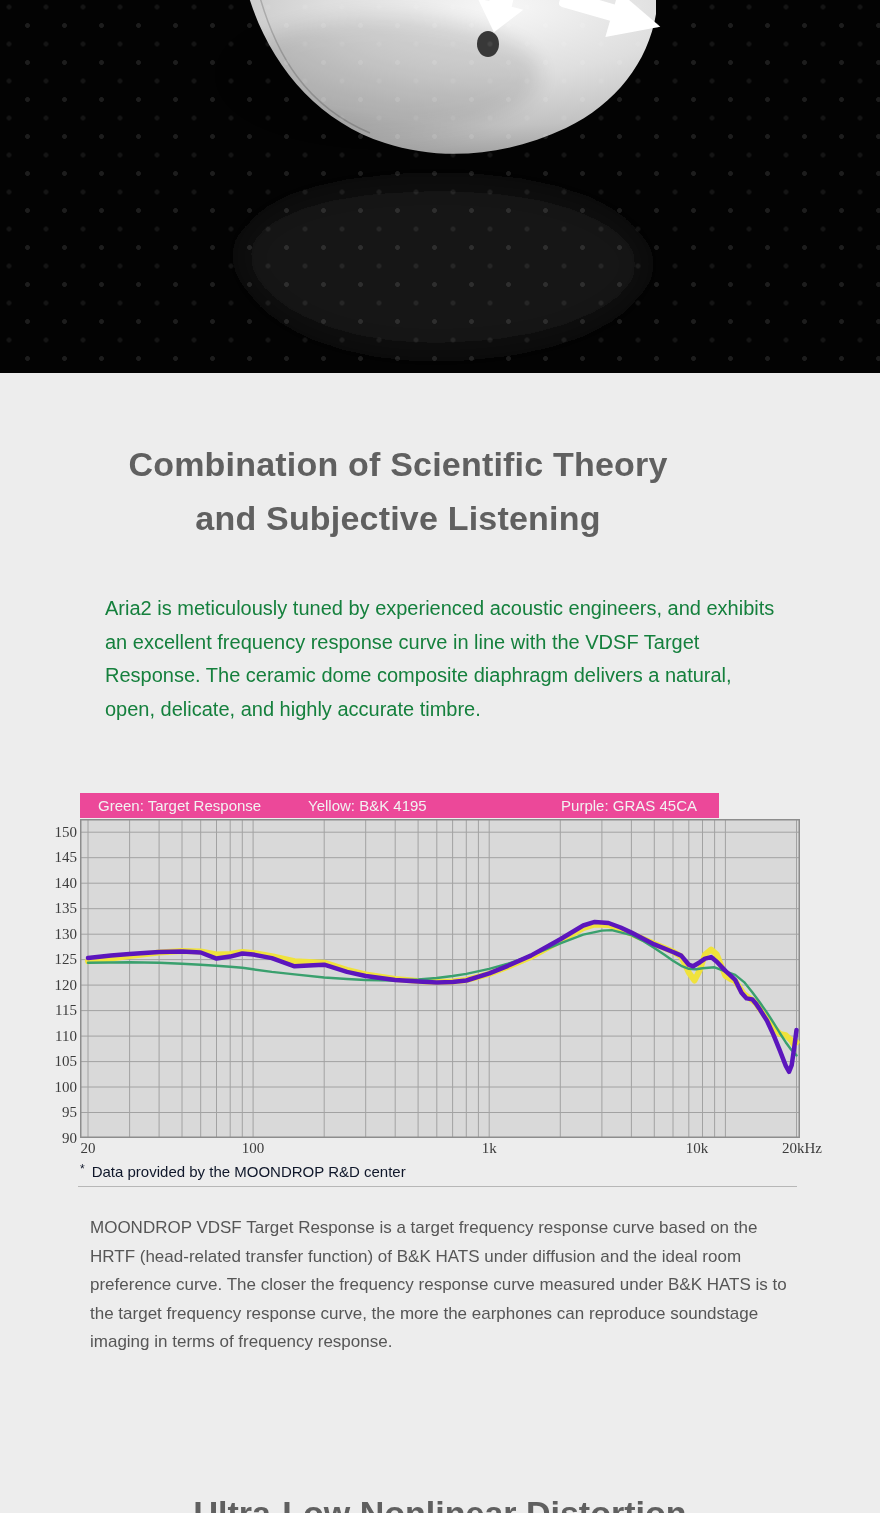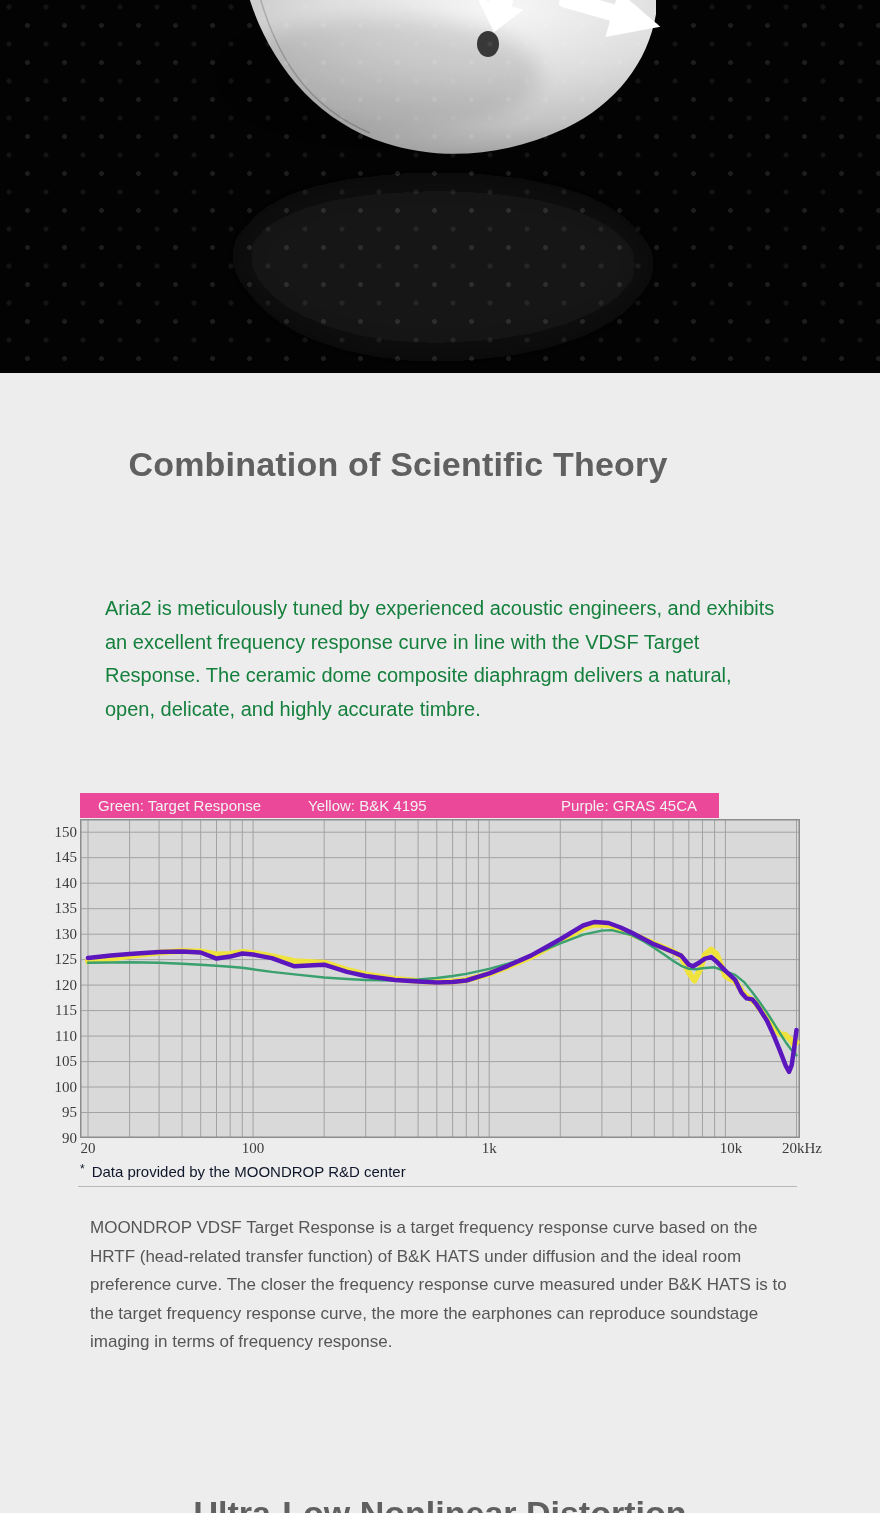--- a/index.html
+++ b/index.html
@@ -91,20 +91,21 @@
     <g transform="rotate(16 618 22)" fill="#ffffff">
       <rect x="556" y="6" width="58" height="17" rx="4"></rect>
       <polygon points="610,-8 660,15 610,40"></polygon>
     </g>
   </svg>
   <div class="dots"></div>
 </div>
 
 <h1 class="section-title">
   <span>Combination of Scientific Theory</span><br>
+  <span>and Subjective Listening</span>
 </h1>
 
 <p class="intro">Aria2 is meticulously tuned by experienced acoustic engineers, and exhibits an excellent frequency response curve in line with the VDSF Target Response. The ceramic dome composite diaphragm delivers a natural, open, delicate, and highly accurate timbre.</p>
 
 <div class="chart">
   <div class="legend-bar">
     <span class="lg-green">Green: Target Response</span>
     <span class="lg-yellow">Yellow: B&amp;K 4195</span>
     <span class="lg-purple">Purple: GRAS 45CA</span>
   </div>
@@ -169,21 +170,21 @@
         <span class="ytick" style="top: 208.6px;">110</span>
         <span class="ytick" style="top: 234.1px;">105</span>
         <span class="ytick" style="top: 259.5px;">100</span>
         <span class="ytick" style="top: 285px;">95</span>
         <span class="ytick" style="top: 310.5px;">90</span>
       </div>
     <div id="xlabels">
         <span class="xtick" style="left: 8px;">20</span>
         <span class="xtick" style="left: 173.1px;">100</span>
         <span class="xtick" style="left: 409.2px;">1k</span>
-        <span class="xtick" style="left: 651px; font-family: Liberation Serif, serif;">10k</span>
+        <span class="xtick" style="left: 617px; font-family: Liberation Serif, serif;">10k</span>
         <span class="xtick" style="left: 722px;">20kHz</span>
       </div>
   </div>
 </div>
 
 <div class="footnote">
   <span class="ast">*</span><span>Data provided by the MOONDROP R&amp;D center</span>
 </div>
 
 <hr class="divider">

